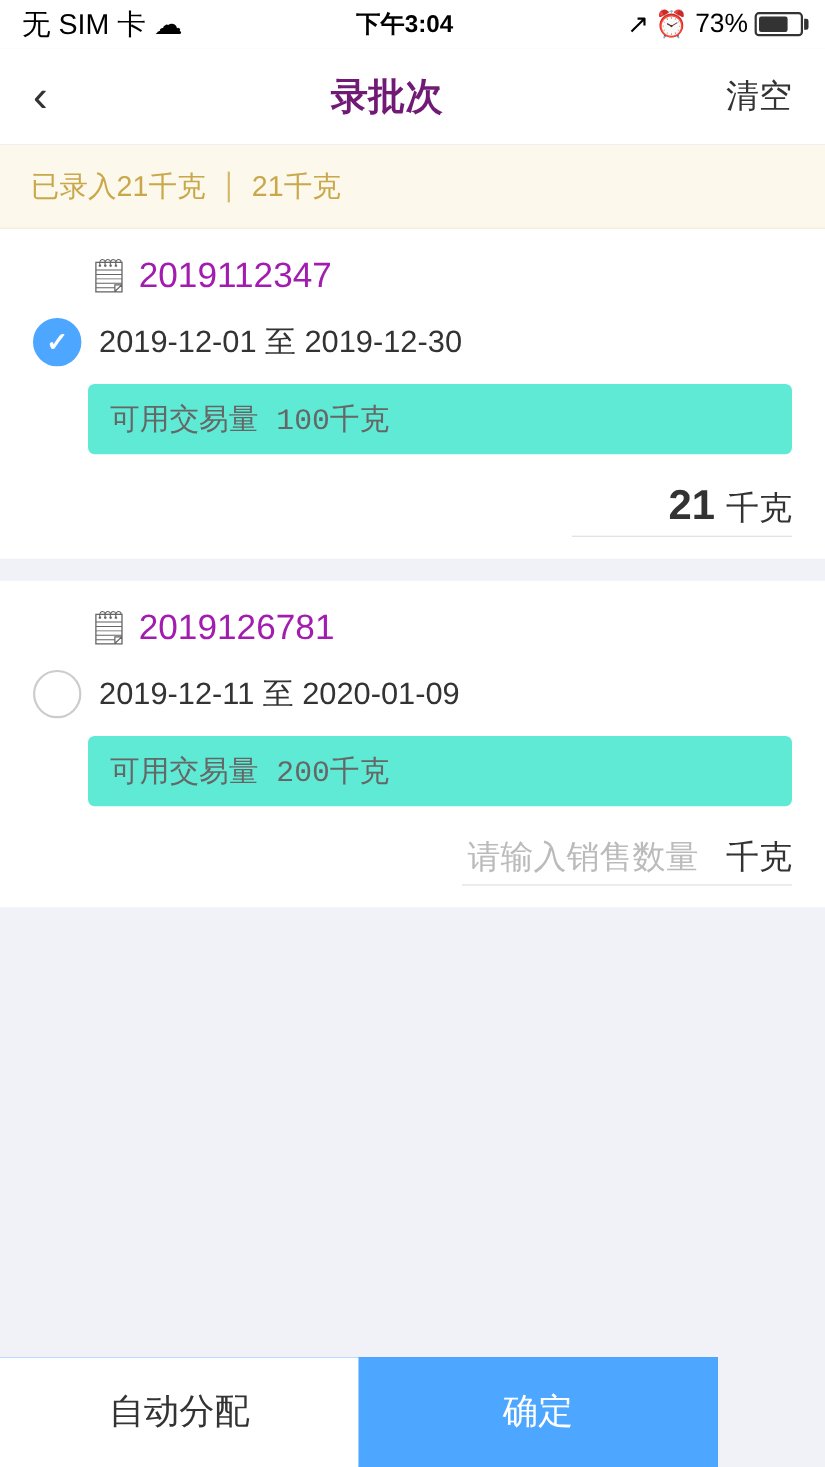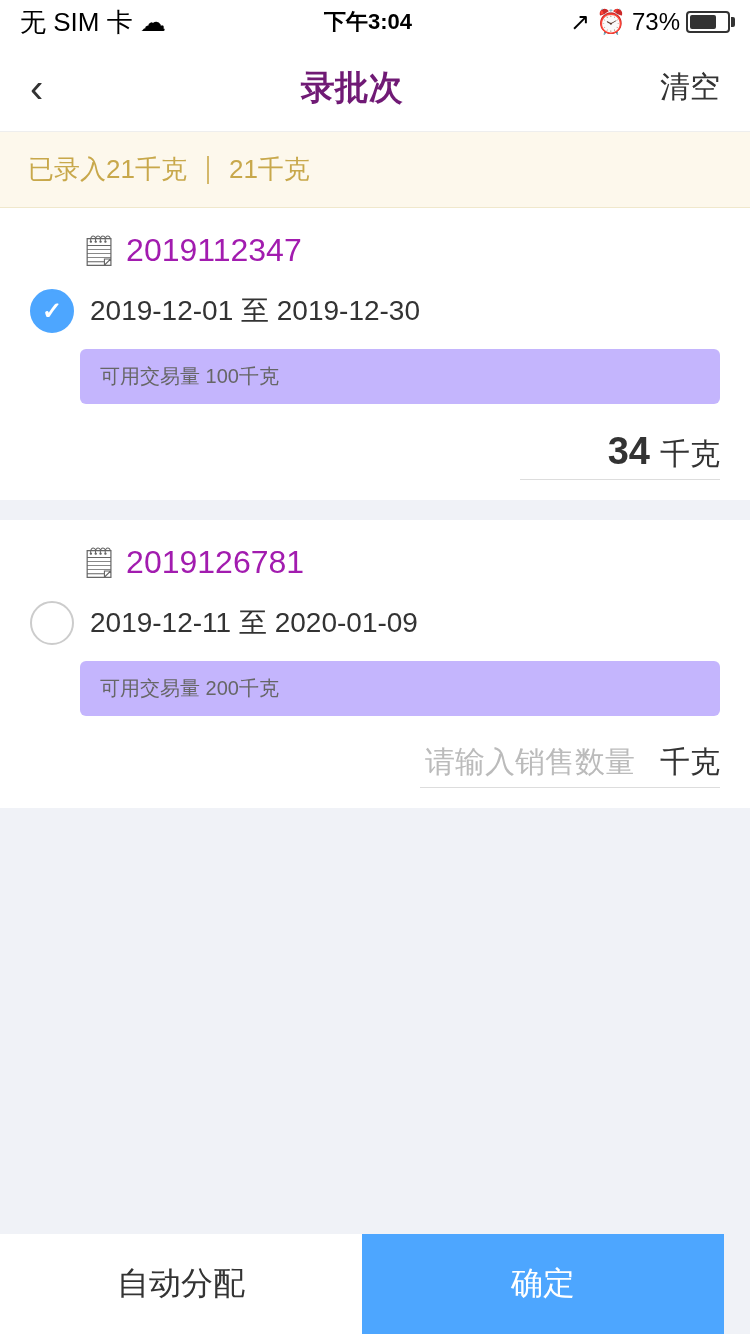--- a/index.html
+++ b/index.html
@@ -162,25 +162,26 @@
       color: #fff;
       font-size: 24px;
       font-weight: bold;
     }
     .batch-date {
       font-size: 28px;
       color: #333;
     }
     .available-row {
       margin: 6px 30px 10px 80px;
-      background: #c4b5fd;
+      background: #5eead4;
       border-radius: 6px;
       padding: 14px 20px;
-      font-size: 20px;
+      font-size: 27px;
       color: #666;
+      font-family: Liberation Mono, monospace;
     }
 
     
     .amount-row {
       display: flex;
       align-items: center;
       justify-content: flex-end;
       padding: 16px 30px 20px;
       gap: 10px;
     }
@@ -225,21 +226,21 @@
       background: #f0f2f7;
       flex: 1;
       min-height: 400px;
     }
 
     
     .bottom-bar {
       position: fixed;
       bottom: 0;
       left: 0;
-      width: 724px;
+      width: 652px;
       height: 100px;
       display: flex;
     }
     .btn-auto {
       flex: 1;
       background: #fff;
       display: flex;
       align-items: center;
       justify-content: center;
       font-size: 32px;
@@ -316,21 +317,21 @@
     <div class="batch-date-row">
       <div class="radio-circle selected">
         <span class="radio-check">✓</span>
       </div>
       <span class="batch-date">2019-12-01 至 2019-12-30</span>
     </div>
     <div class="available-row">可用交易量 100千克</div>
     <div class="amount-row">
       <div style="display:flex; flex-direction: column; align-items: flex-end;">
         <div style="display:flex; align-items:baseline; gap:10px;">
-          <span class="amount-value">34</span>
+          <span class="amount-value">21</span>
           <span class="amount-unit">千克</span>
         </div>
         <div class="amount-underline" style="width:200px;"></div>
       </div>
     </div>
   </div>
 
   <div class="card-separator"></div>
 
   <div class="batch-card">

